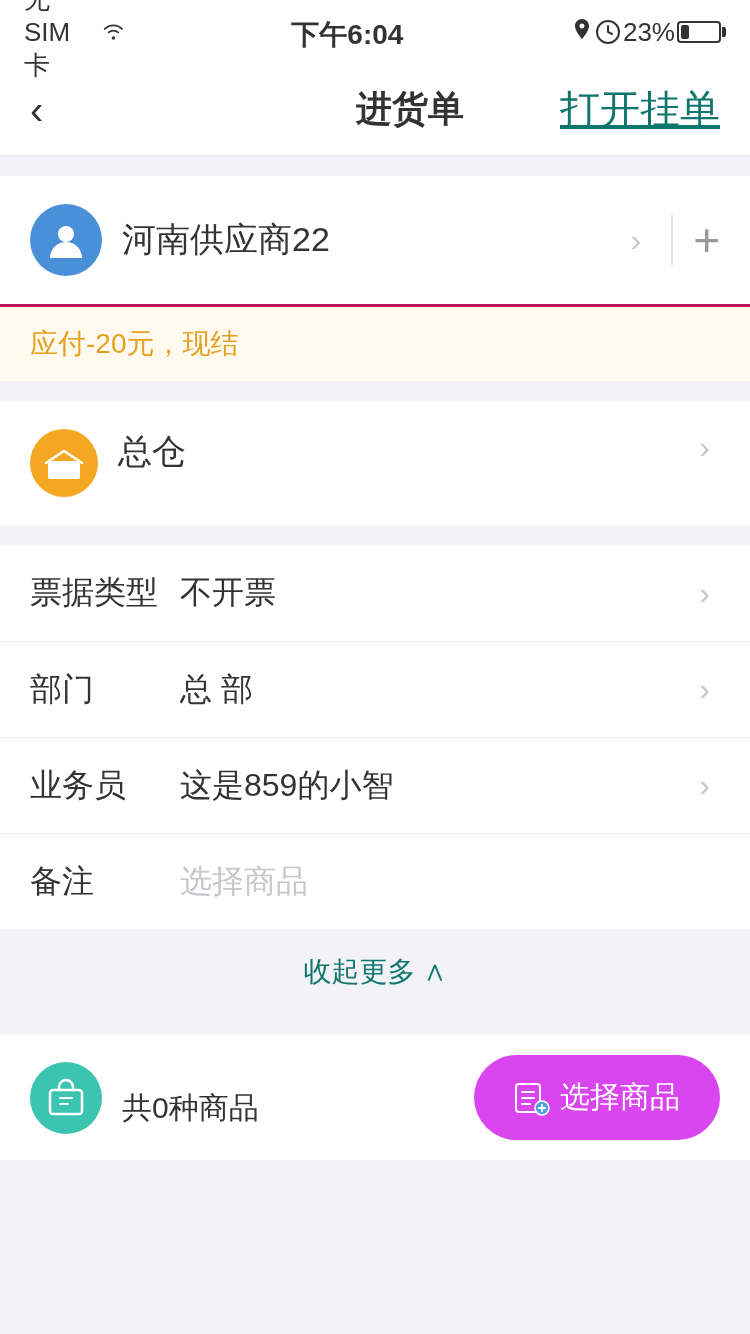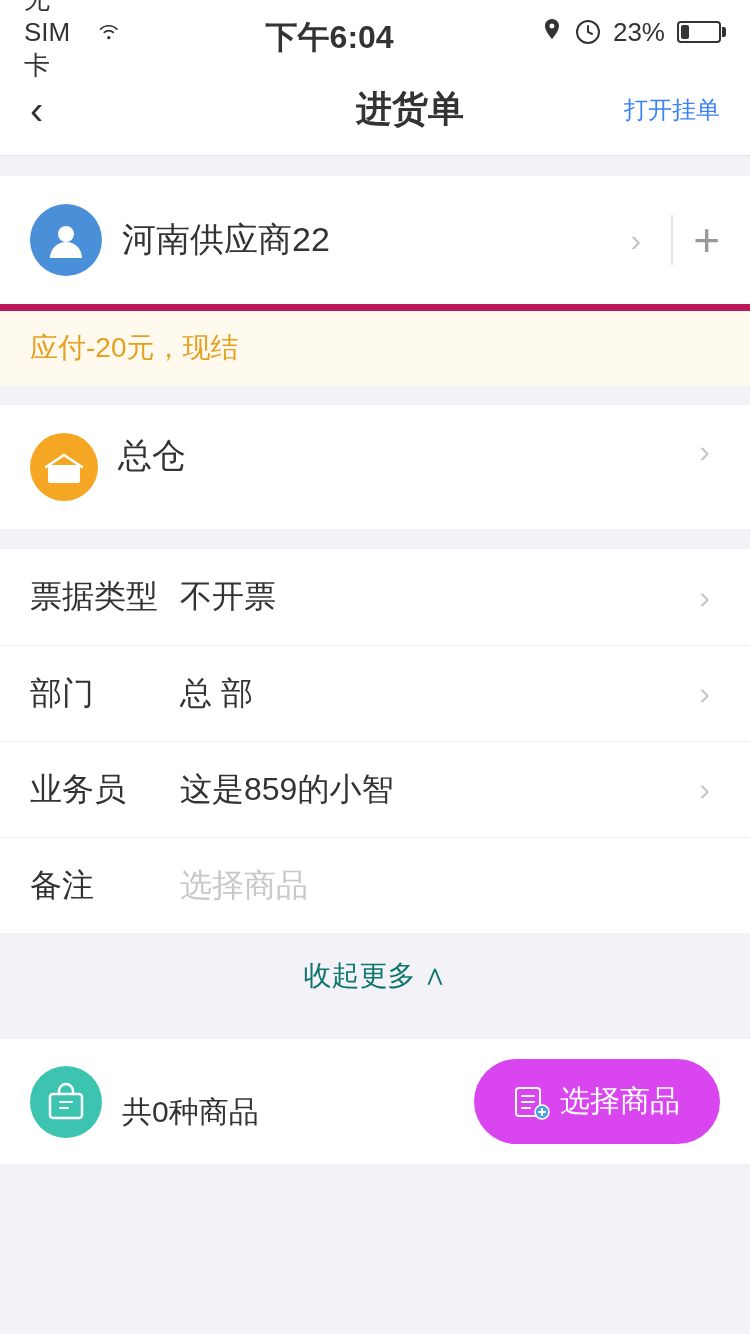--- a/index.html
+++ b/index.html
@@ -26,31 +26,31 @@
       font-size: 28px;
       font-weight: 500;
     }
     .status-left {
       display: flex;
       align-items: center;
       gap: 10px;
       font-size: 26px;
     }
     .status-center {
-      font-size: 32px;
+      font-size: 28px;
       font-weight: 600;
       position: absolute;
       left: 50%;
       transform: translateX(-50%);
       top: 16px;
     }
     .status-right {
       display: flex;
       align-items: center;
-      gap: 12px;
+      gap: 2px;
       font-size: 26px;
     }
 
     
     .nav-bar {
       width: 750px;
       height: 92px;
       background: #fff;
       display: flex;
       align-items: center;
@@ -67,44 +67,45 @@
     .nav-title {
       font-size: 36px;
       font-weight: 600;
       color: #333;
       position: absolute;
       left: 50%;
       transform: translateX(-50%);
       margin-left: 35px;
     }
     .nav-action {
-      font-size: 24px;
-      color: #3b82f6;
+      font-size: 40px;
+      color: #0f766e;
       cursor: pointer;
+      text-decoration: underline;
     }
 
     
     .section-gap {
       height: 20px;
       background: #f2f2f7;
     }
 
     
     .card {
       background: #fff;
       margin: 0;
     }
 
     
     .supplier-row {
       display: flex;
       align-items: center;
       padding: 28px 30px;
       background: #fff;
-      border-bottom: 7px solid #be185d;
+      border-bottom: 3px solid #be185d;
     }
     .supplier-avatar {
       width: 72px;
       height: 72px;
       border-radius: 50%;
       background: #4a90d9;
       display: flex;
       align-items: center;
       justify-content: center;
       margin-right: 20px;

